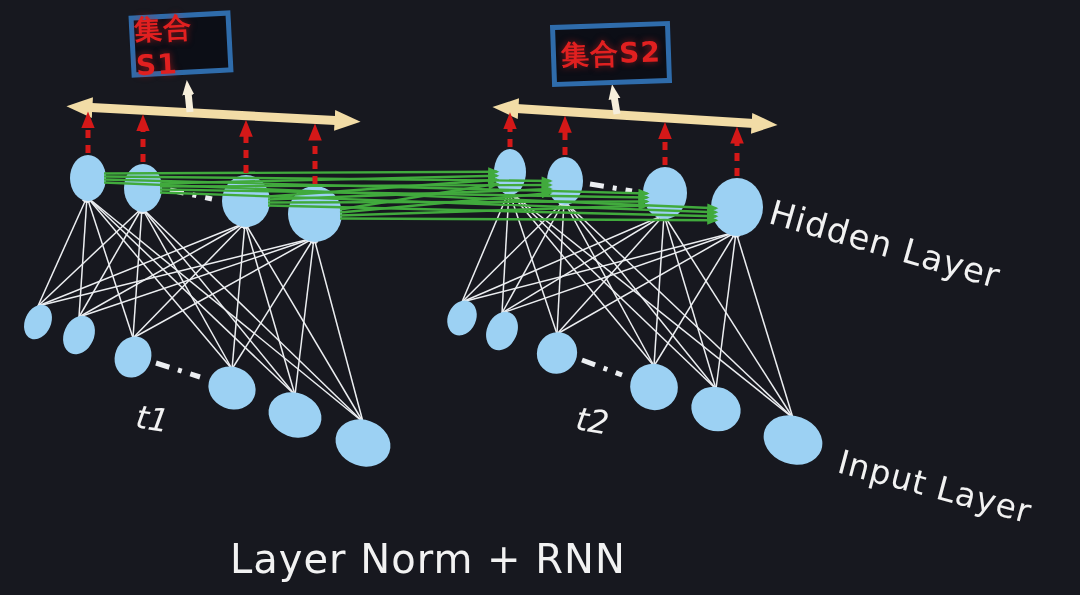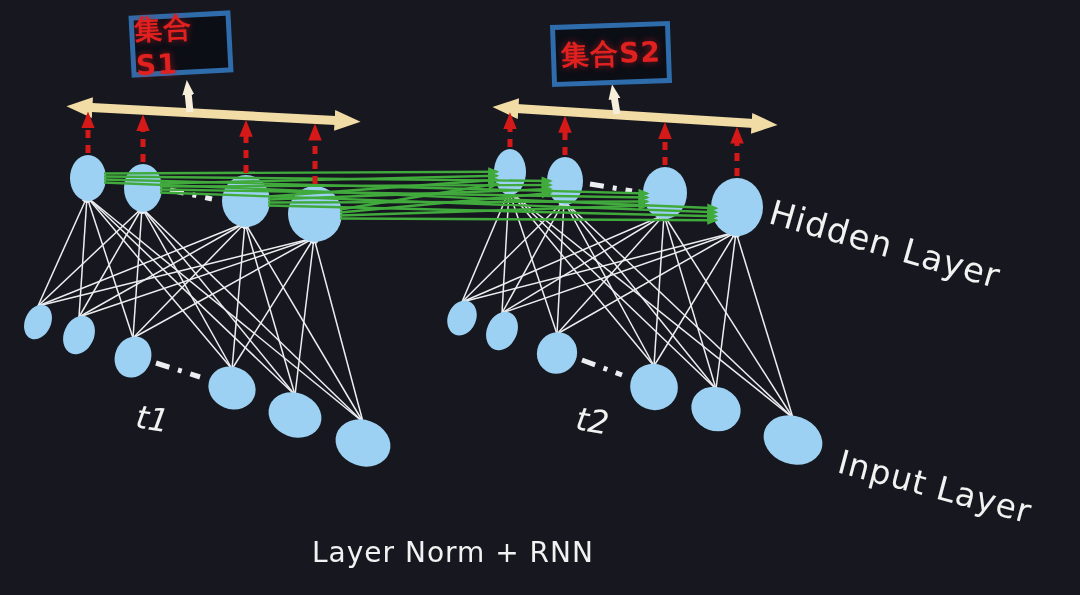--- a/index.html
+++ b/index.html
@@ -21,21 +21,21 @@
     font-size:28px;font-weight:bold;letter-spacing:1px;
     text-shadow:0 0 7px rgba(225,32,32,.55);
   }
   .set-box.s1{left:130px;top:13px;width:92px;height:52px;transform:rotate(-3deg);}
   .set-box.s2{left:551px;top:23px;width:110px;height:52px;transform:rotate(-2deg);}
   .diagram-label{color:var(--label,#f2f2f2);}
   .lbl-hidden{left:776px;top:192px;font-size:34px;transform:rotate(16deg);transform-origin:left top;letter-spacing:1px;}
   .lbl-input{left:844px;top:442px;font-size:33px;transform:rotate(15deg);transform-origin:left top;letter-spacing:1px;}
   .lbl-t1{left:136px;top:400px;font-size:32px;font-style:italic;transform:rotate(9deg);}
   .lbl-t2{left:576px;top:402px;font-size:32px;font-style:italic;transform:rotate(9deg);}
-  .lbl-caption{left:230px;top:536px;width:446px;text-align:center;font-size:28px;letter-spacing:1px;}
+  .lbl-caption{left:230px;top:536px;width:446px;font-size:40px;letter-spacing:1px;}
 </style>
 </head>
 <body>
 
 <div class="stage" style="--bg: #17181f; --box-border: #2f6cab; --box-bg: #0c0e16; --box-text: #e12020; --label: #f2f2f2;">
 
   <svg id="net" width="1080" height="595" viewBox="0 0 1080 595">
     <defs>
       <marker id="mTan" viewBox="0 0 10 8" refX="4" refY="4" markerWidth="26" markerHeight="22" orient="auto" markerUnits="userSpaceOnUse">
           <path d="M0 0 L10 4 L0 8 z" fill="#f2dca6"></path>

